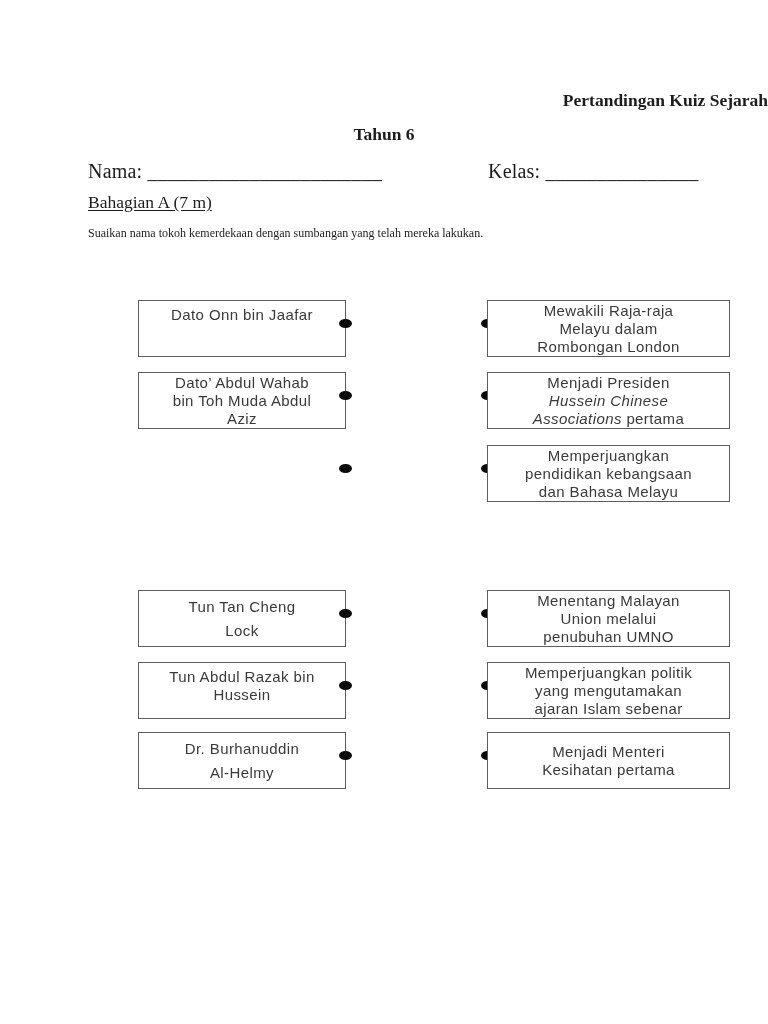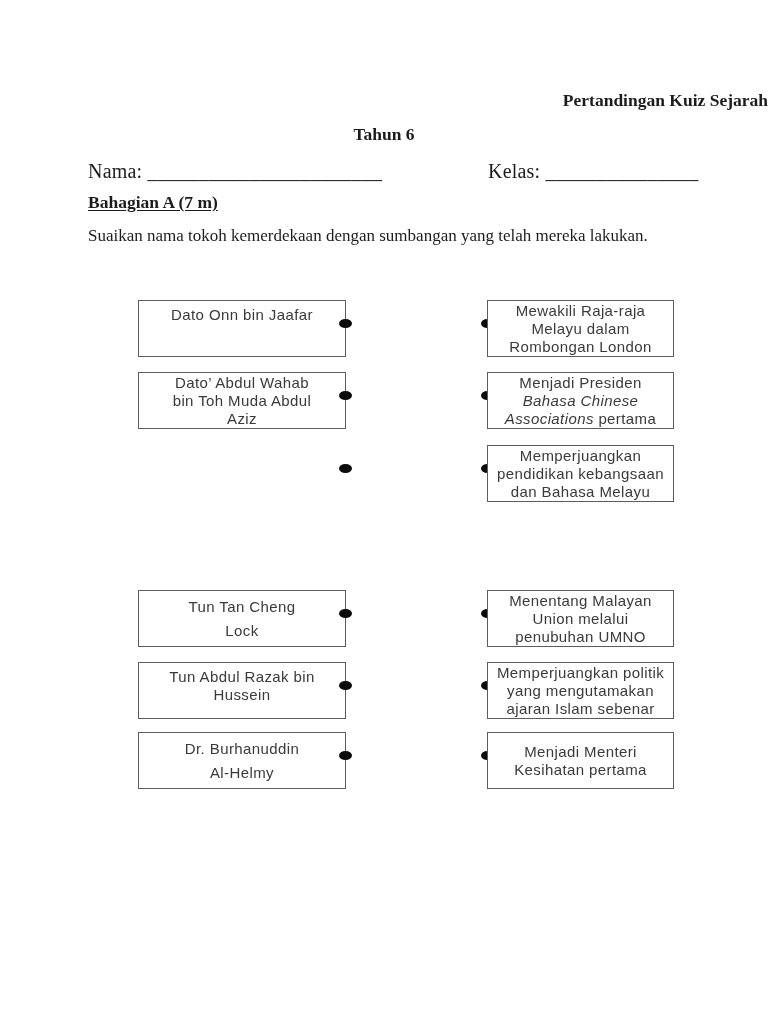--- a/index.html
+++ b/index.html
@@ -28,28 +28,28 @@
     font-weight: bold;
   }
   .field-line { position: absolute; top: 160px; font-size: 20px; letter-spacing: 0.2px; }
   .field-name { left: 88px; }
   .field-class { left: 488px; }
   .blank { white-space: pre; }
   .section-heading {
     position: absolute;
     top: 192px; left: 88px;
     font-size: 17.5px;
-    font-weight: bold;
+    font-weight: normal;
     text-decoration: underline;
     text-underline-offset: 2px;
   }
   .instruction {
     position: absolute;
     top: 226px; left: 88px;
-    font-size: 17px;
+    font-size: 12px;
   }
   .match-area { position: absolute; top: 0; left: 0; width: 100%; height: 100%; margin-left: 36px; }
   .match-row { position: absolute; left: 0; width: 100%; height: 57px; }
   .row-0 { top: 300px; } .row-1 { top: 372px; } .row-2 { top: 445px; }
   .row-3 { top: 517px; } .row-4 { top: 590px; } .row-5 { top: 662px; }
   .row-6 { top: 732px; }
   .box {
     position: absolute;
     top: 0;
     height: 57px;
@@ -58,21 +58,21 @@
     display: flex;
     flex-direction: column;
     align-items: center;
     text-align: center;
     font-family: "Liberation Sans", sans-serif;
     font-size: 15px;
     letter-spacing: 0.4px;
     color: #3a3a3a;
   }
   .box-l { left: 102px; width: 208px; }
-  .box-r { left: 451px; width: 187px; justify-content: center; }
+  .box-r { left: 451px; width: 243px; justify-content: center; }
   .v-top { justify-content: flex-start; padding-top: 5px; }
   .v-center { justify-content: center; }
   .line { line-height: 18px; display: block; }
   .lh-wide .line { line-height: 23.5px; }
   .it { font-style: italic; }
   .dot {
     position: absolute;
     width: 13px; height: 9px;
     background: #0a0a0a;
     border-radius: 50%;
@@ -117,21 +117,21 @@
     <div class="match-row row-1">
       <div class="box box-l v-center">
         <span class="line">Dato’ Abdul Wahab</span>
         <span class="line">bin Toh Muda Abdul</span>
         <span class="line">Aziz</span>
       </div>
       <span class="dot dot-l"></span>
       <span class="dot dot-r"></span>
       <div class="box box-r v-center">
         <span class="line">Menjadi Presiden</span>
-        <span class="line it">Bahasa Chinese</span>
+        <span class="line it">Hussein Chinese</span>
         <span class="line"><span class="it">Associations</span>
           <span>pertama</span></span>
       </div>
     </div>
 
     <div class="match-row row-2">
       <span class="dot dot-l"></span>
       <span class="dot dot-r"></span>
       <div class="box box-r v-center">
         <span class="line">Memperjuangkan</span>

